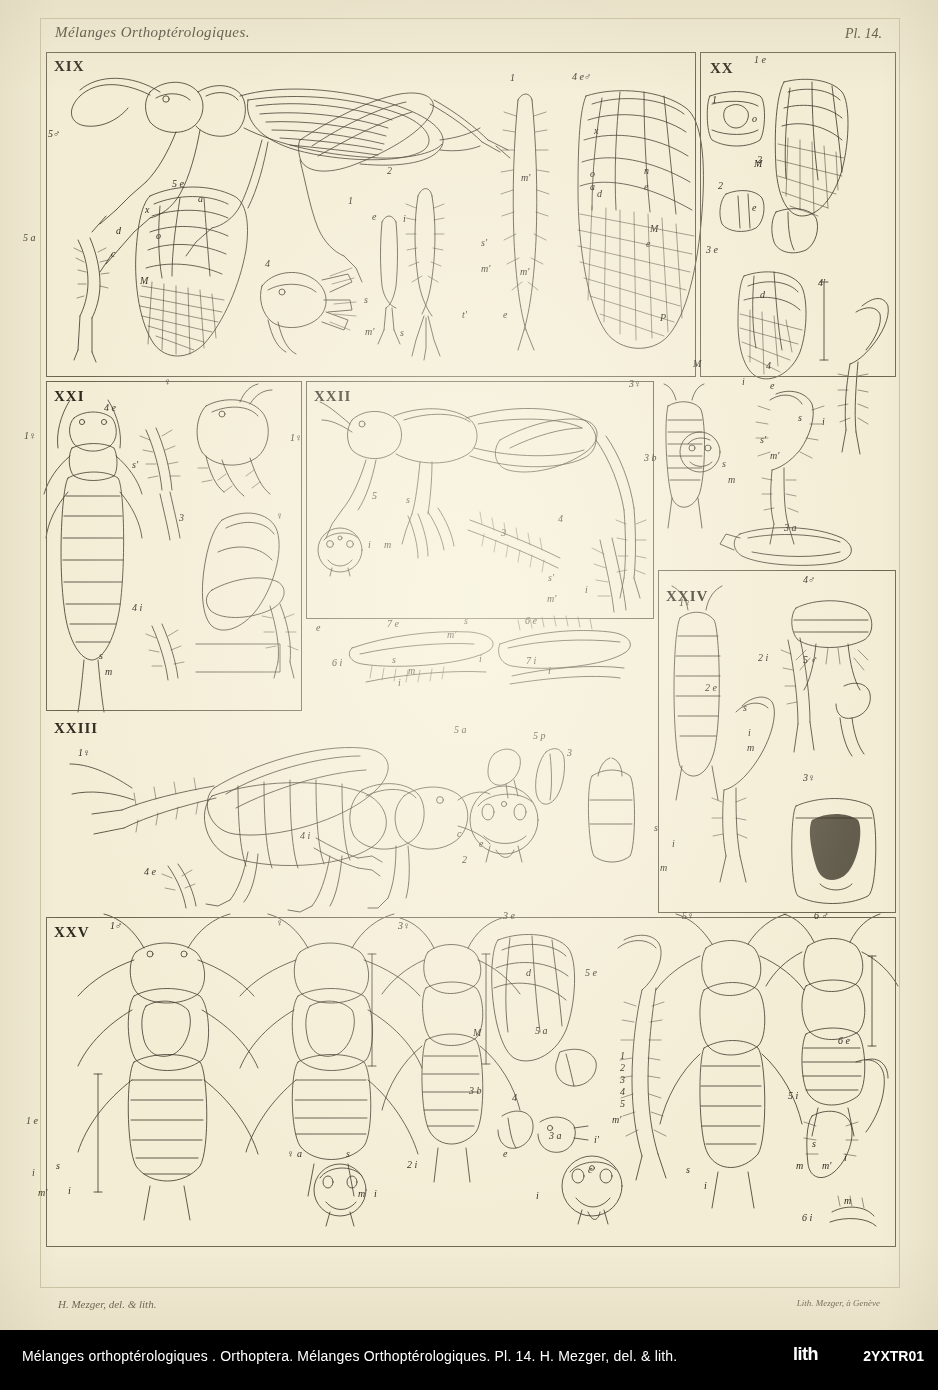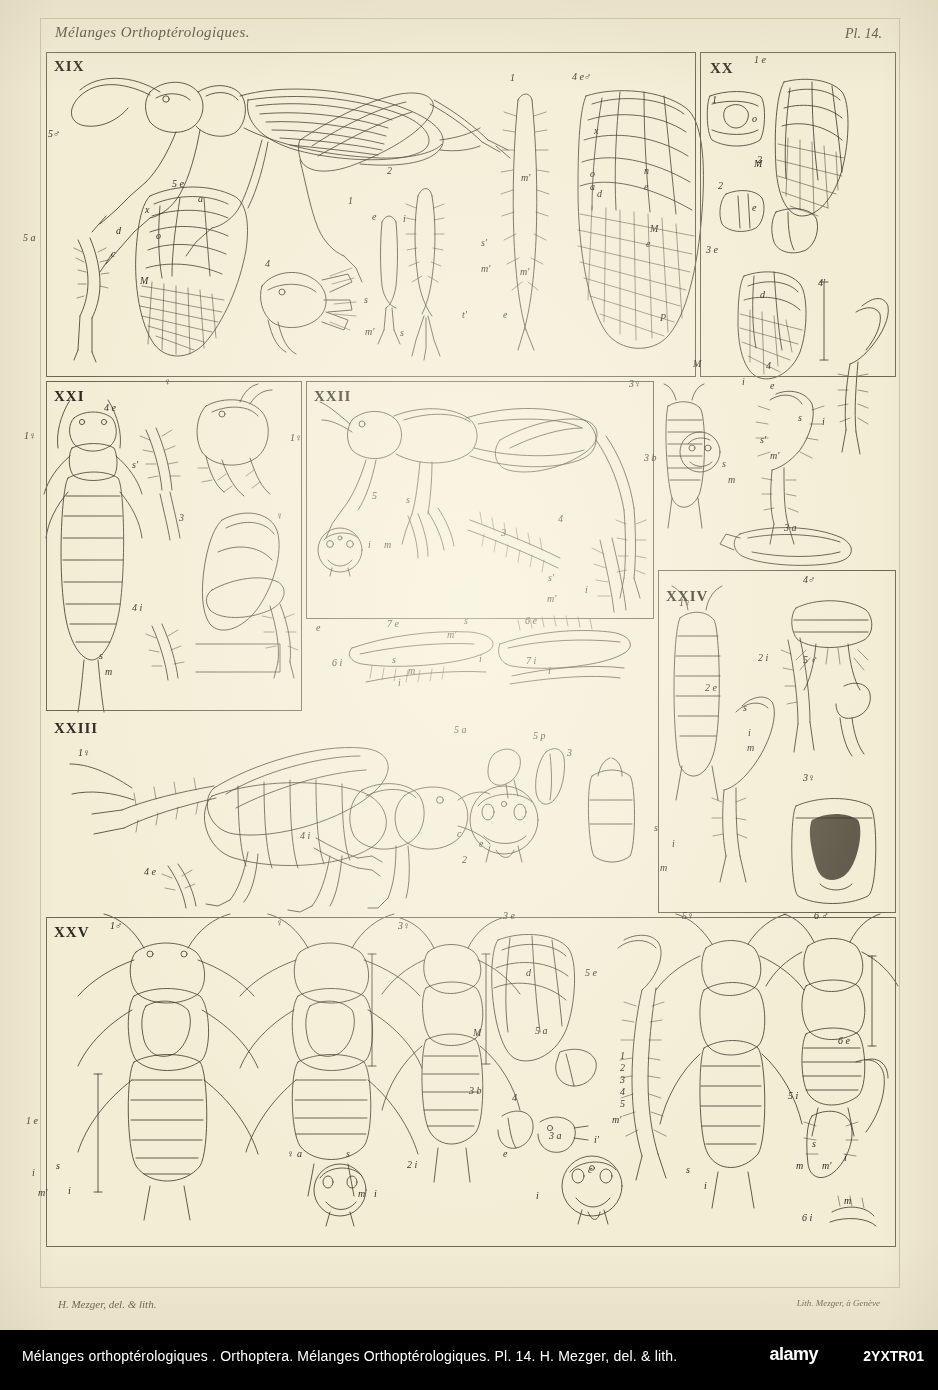--- a/index.html
+++ b/index.html
@@ -881,17 +881,17 @@
       </div>
 
     <div class="cap-left">H. Mezger, del. &amp; lith.</div>
     <div class="cap-right">Lith. Mezger, à Genève</div>
 
     <div class="vignette"></div>
   </div>
 
   <div class="footer">
     <div class="footer-text">Mélanges orthoptérologiques . Orthoptera. Mélanges Orthoptérologiques. Pl. 14. H. Mezger, del. &amp; lith.</div>
-    <div class="alamy-logo">alamy</div>
+    <div class="alamy-logo">lith</div>
     <div class="footer-id">2YXTR01</div>
   </div>
 
 </div>
 
 </body></html>

